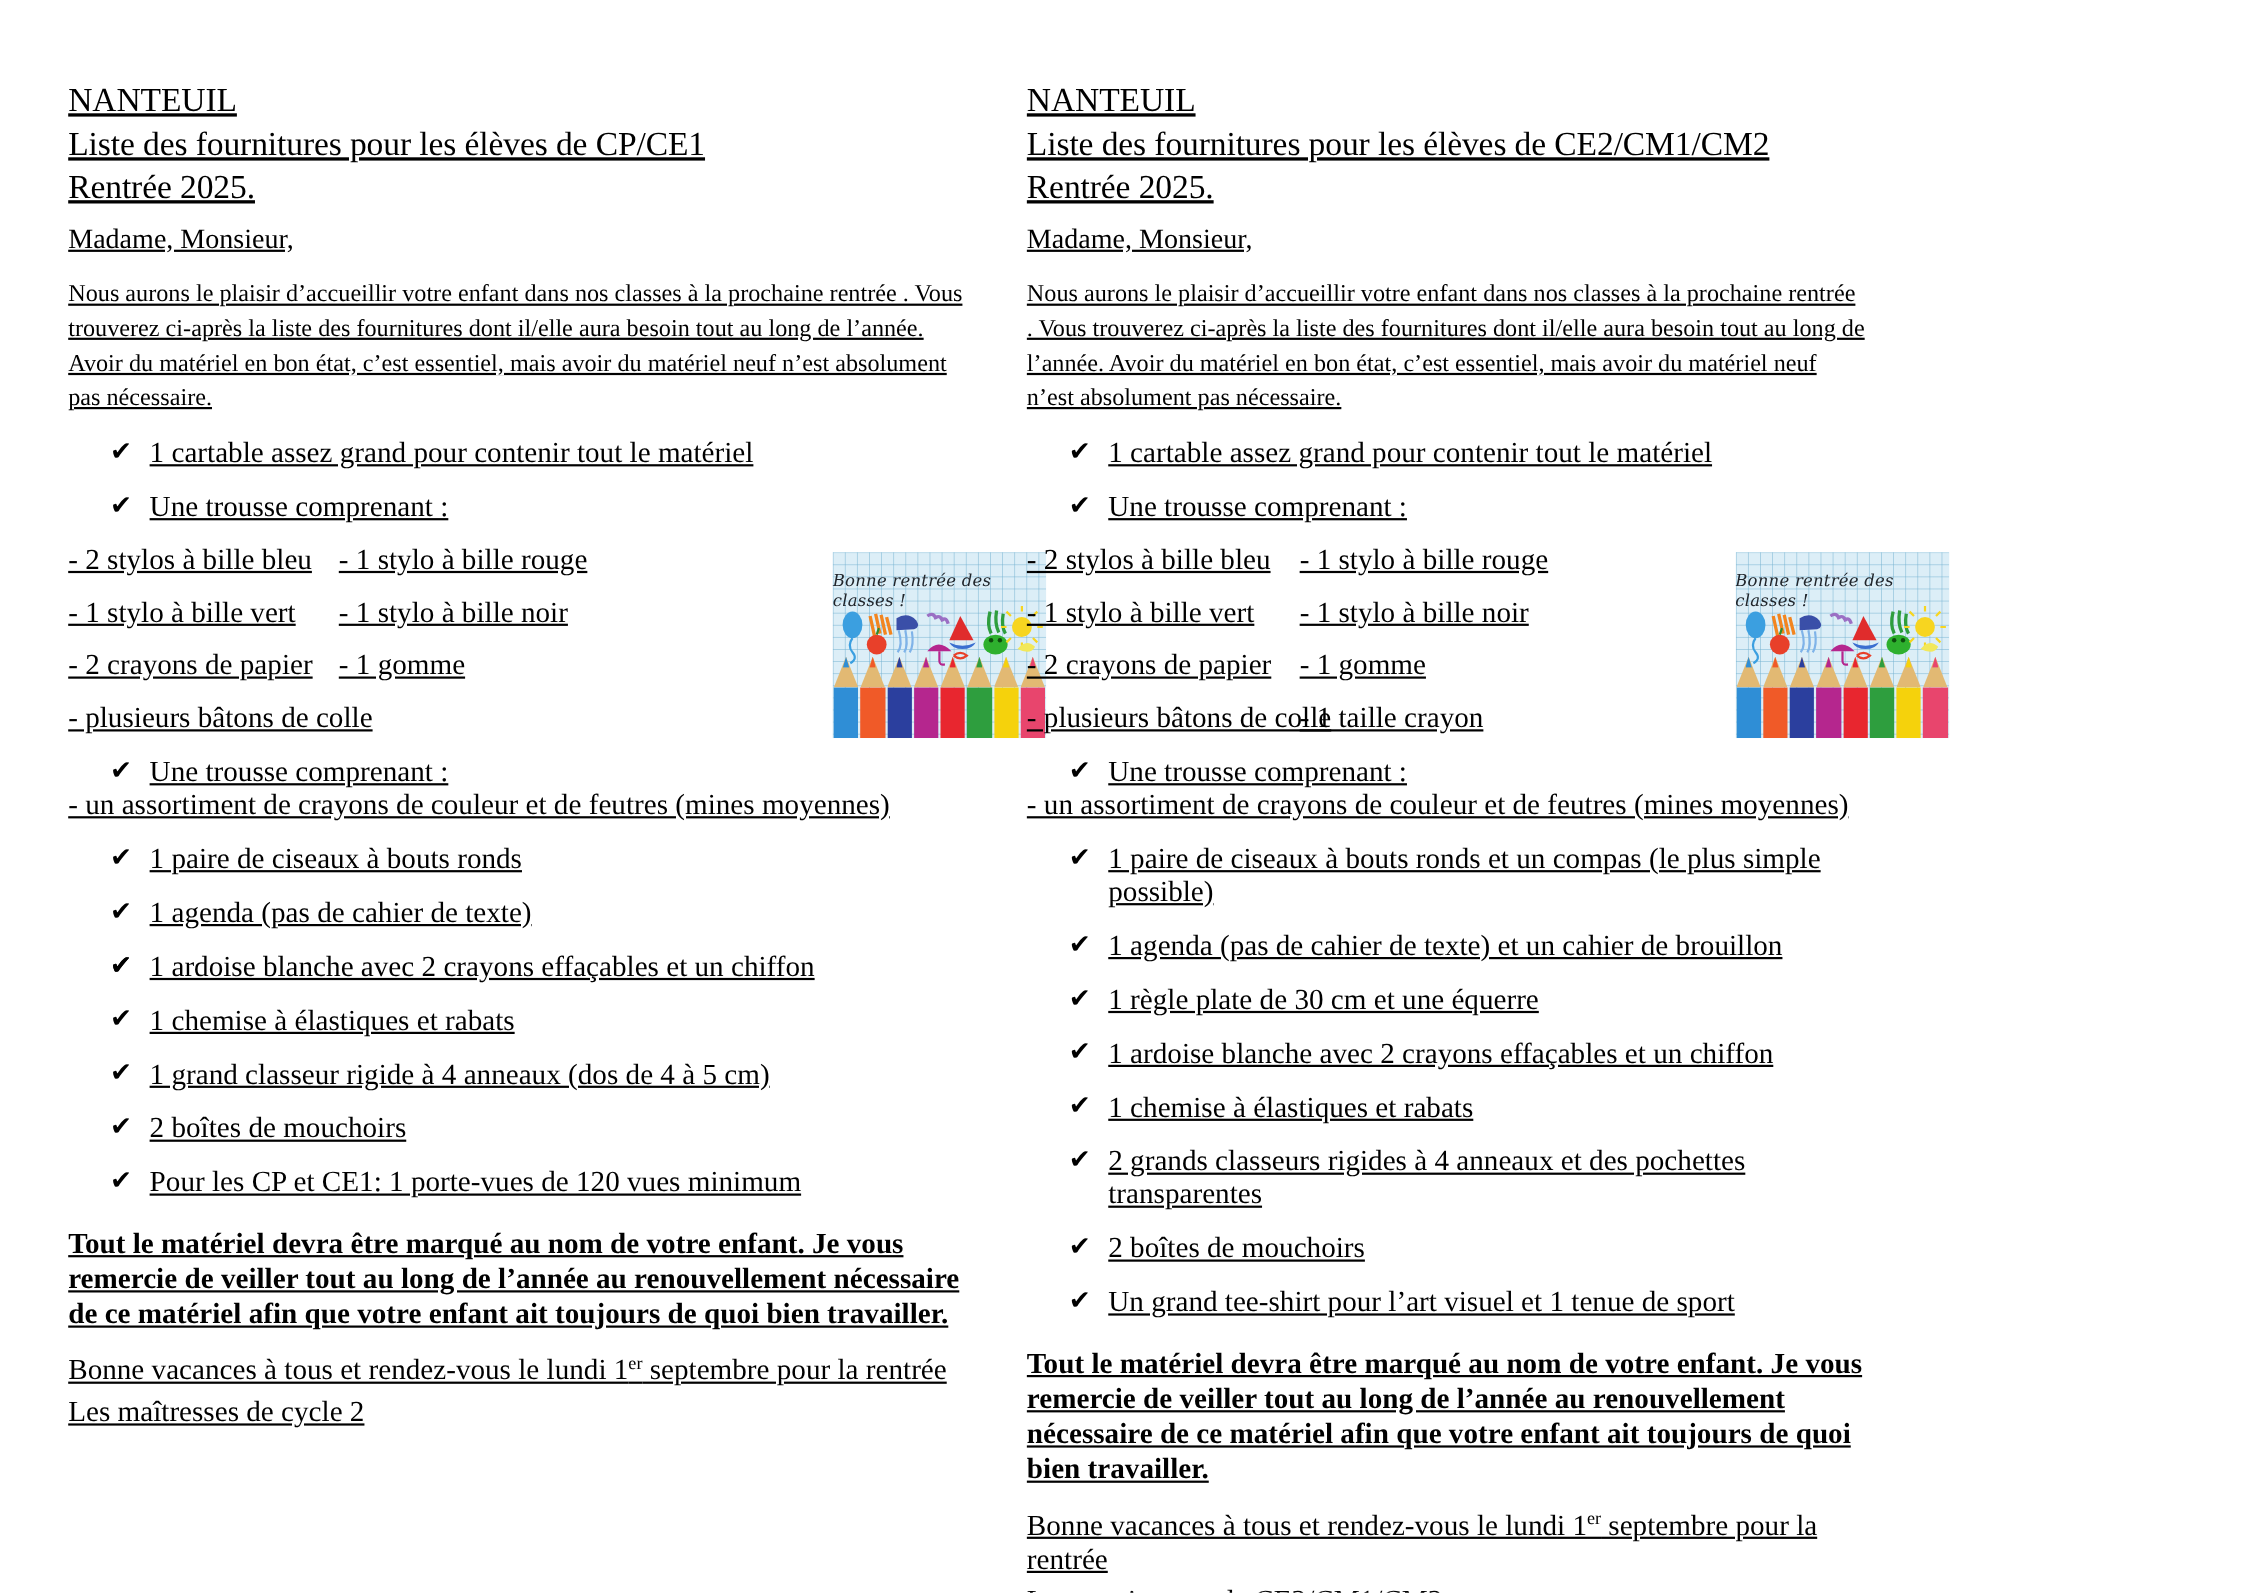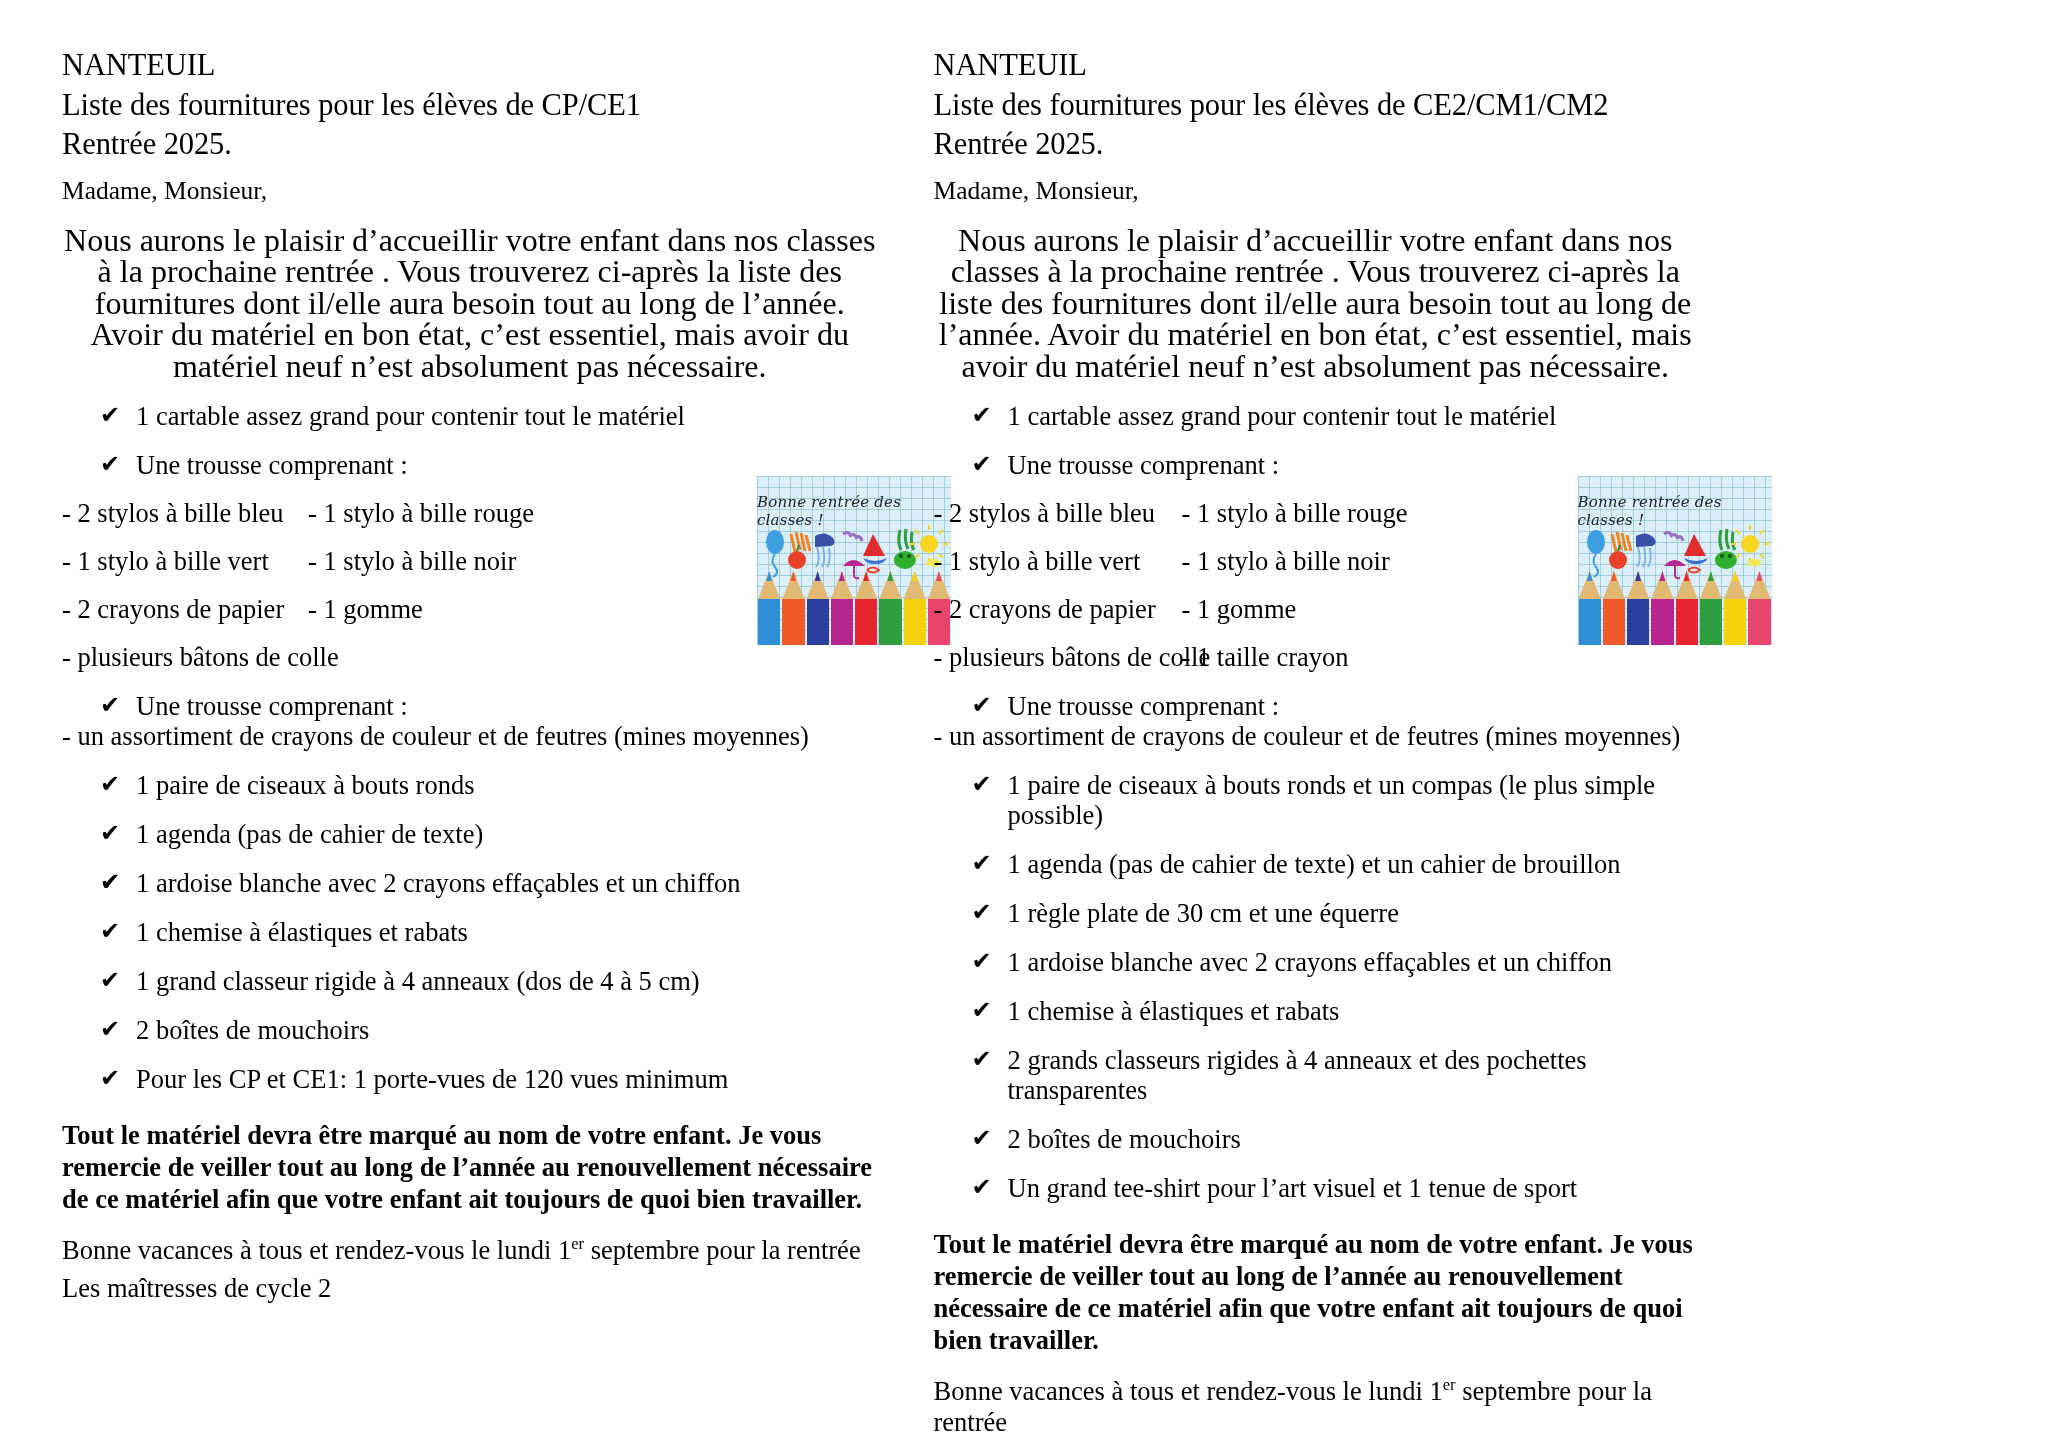--- a/index.html
+++ b/index.html
@@ -14,23 +14,24 @@
     height: 1448px;
     font-family: "Liberation Serif", "DejaVu Serif", serif;
     color: #000000;
     overflow: hidden;
   }
 
   .page {
     position: relative;
     width: 1799px;
     height: 1448px;
-    padding: 46px 62px 0 62px;
+    padding: 72px 62px 0 62px;
     display: flex;
     gap: 0;
+    text-decoration: underline;
   }
 
   .column {
     position: relative;
     width: 50%;
     padding-right: 22px;
   }
   .column.right { padding-left: 34px; padding-right: 40px; }
 
   
@@ -42,24 +43,24 @@
     white-space: nowrap;
   }
 
   .salutation {
     font-size: 25.5px;
     line-height: 34px;
     margin: 9px 0 0 0;
   }
 
   .intro {
-    font-size: 32px;
+    font-size: 22px;
     line-height: 31.5px;
     margin: 17px 0 0 0;
-    text-align: center;
+    text-align: left;
   }
 
   
   ul.checklist {
     list-style: none;
     margin: 0;
     padding: 0;
   }
   ul.checklist li {
     position: relative;

